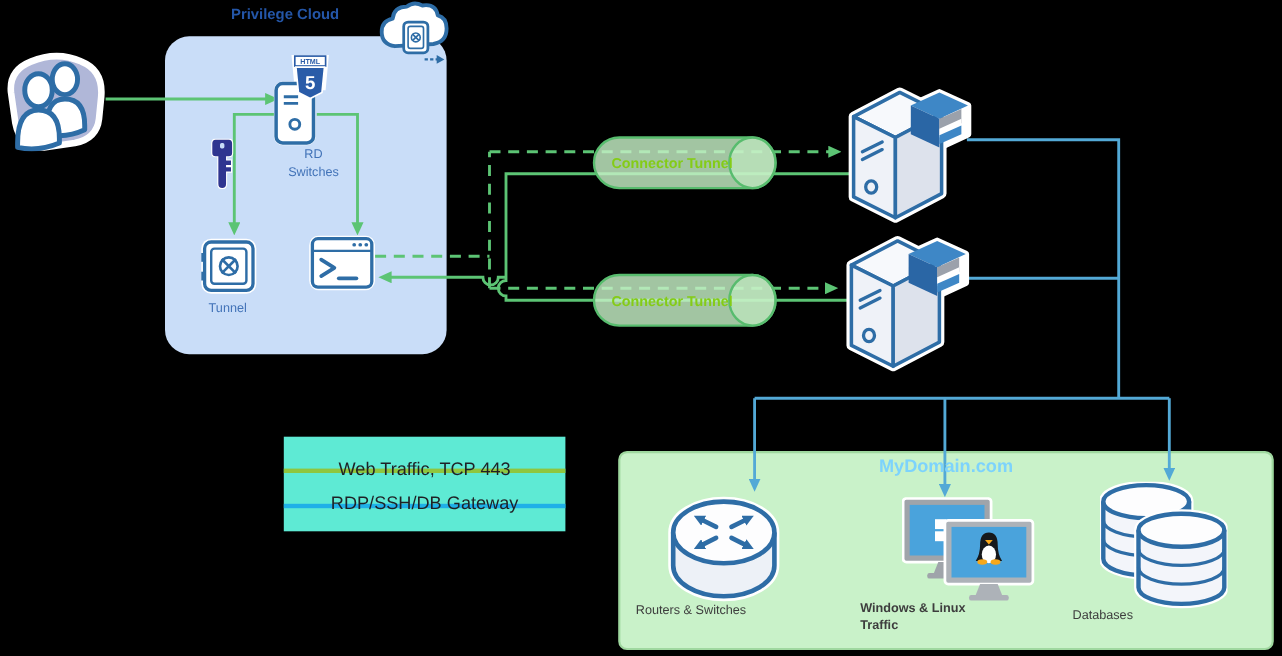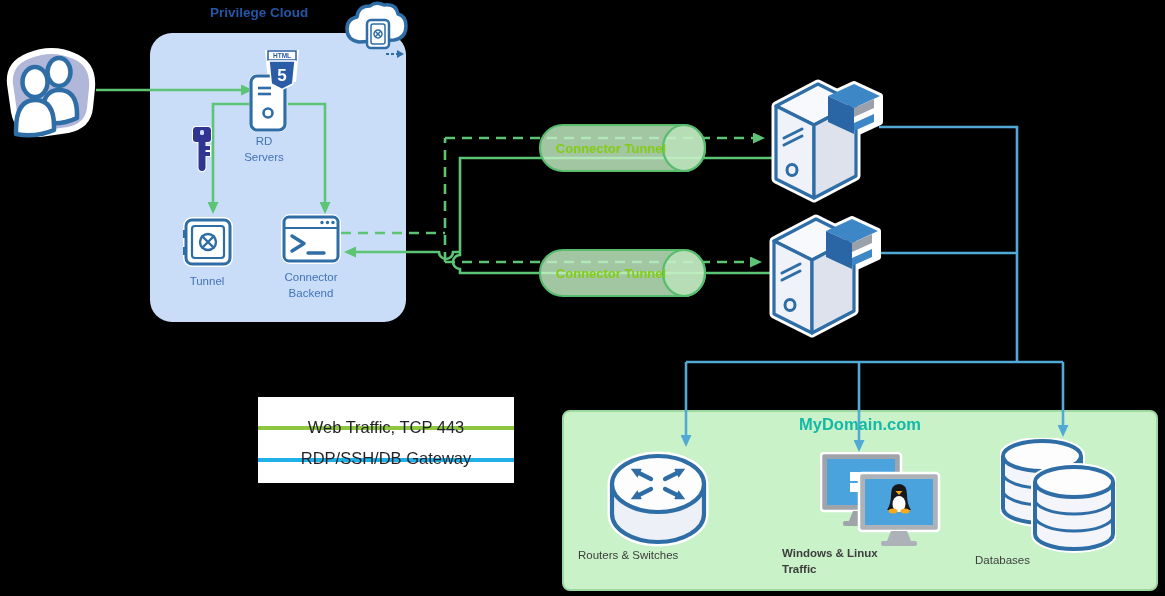--- a/index.html
+++ b/index.html
@@ -6,37 +6,37 @@
   .stage{position:relative;width:1165px;height:596px;background:#000;overflow:hidden;
          font-family:"Liberation Sans", sans-serif;}
   .abs{position:absolute;}
   
   .pc-box{left:150px;top:33px;width:256px;height:289px;background:#C9DDF8;border-radius:22px;z-index:1;}
   .pc-title{left:210px;top:5px;width:145px;text-align:left;color:#2456A8;font-weight:bold;
             font-size:13.5px;z-index:5;}
   .domain-box{left:562px;top:410px;width:596px;height:181px;background:#C9F2C9;
               border:2px solid #9FD89F;border-radius:8px;z-index:1;box-sizing:border-box;}
   .domain-title{left:562px;top:415px;width:596px;text-align:center;font-weight:bold;
-                font-size:16.5px;color:#14b8a6;z-index:5;}
+                font-size:16.5px;color:#7dd3fc;z-index:5;}
   
   .wires{left:0;top:0;z-index:2;}
   
   .tunnel{width:172px;height:50px;z-index:3;}
   .tunnel svg{position:absolute;left:0;top:0;}
   .tunnel-label{position:absolute;left:0;top:0;width:146px;height:100%;display:flex;
                 align-items:center;justify-content:center;font-weight:bold;font-size:13px;
                 color:#84cc16;}
   
   .icon{z-index:4;}
   .icon svg{display:block;width:100%;height:100%;}
   .nlabel{z-index:5;color:#4273B8;font-size:11.5px;text-align:center;line-height:1.35;}
   .dlabel{z-index:5;color:#3D3D3D;font-size:11.5px;text-align:left;line-height:1.4;}
   .nlabel span,.dlabel span{display:block;}
   
-  .legend{left:258px;top:397px;width:256px;height:86px;background:#ffffff;z-index:2;}
+  .legend{left:258px;top:397px;width:256px;height:86px;background:#5eead4;z-index:2;}
   .legend-line{position:absolute;left:0;width:100%;height:4px;}
   .legend-line.web{top:29px;background:#8FC63F;}
   .legend-line.rdp{top:61px;background:#1FB0E8;}
   .legend-text{position:absolute;left:0;width:100%;text-align:center;color:#1F2126;font-size:16.5px;}
   .legend-text.t1{top:21px;}
   .legend-text.t2{top:52px;}
   svg text{font-family:"Liberation Sans", sans-serif;}
 </style>
 </head>
 <body>
@@ -132,23 +132,23 @@
       <line x1="10" y1="46" x2="23" y2="46" stroke="#2E6DA6" stroke-width="2.6"></line>
       <circle cx="20" cy="65" r="4.5" fill="none" stroke="#2E6DA6" stroke-width="2.6"></circle>
       <g>
         <rect x="20" y="3" width="28" height="9" fill="#FFFFFF" stroke="#2A5CA8" stroke-width="1.5"></rect>
         <text x="34" y="10.2" text-anchor="middle" font-size="6.5" font-weight="bold" fill="#2A5CA8">HTML</text>
         <path d="M21 13 H47 L44.7 36 L34 41.5 L23.3 36 Z" fill="#2A5CA8" stroke="#FFFFFF" stroke-width="1.5"></path>
         <text x="34" y="33" text-anchor="middle" font-size="17" font-weight="bold" fill="#FFFFFF">5</text>
       </g>
     </svg>
   </div>
-  <div class="abs nlabel" style="left:219px;top:134px;width:90px;">
+  <div class="abs nlabel" style="left:240px;top:134px;width:90px;">
     <span>RD</span>
-    <span>Servers</span>
+    <span>Switches</span>
   </div>
 
   <div class="abs icon" style="left:191px;top:126px;width:22px;height:46px;">
     <svg viewBox="0 0 22 46">
       <path d="M5 1 H17 Q20 1 20 4.5 V13 Q20 16 17 16 H14.5 V20 H19 V24 H14.5 V26 H19 V30 H14.5 V41 Q14.5 45 11 45 Q7.5 45 7.5 41 V16 H5 Q2 16 2 13 V4.5 Q2 1 5 1 Z" fill="#2F3590" paint-order="stroke" stroke="#FFFFFF" stroke-width="2"></path>
       <rect x="9" y="4" width="4" height="5" rx="1.5" fill="#C9DDF8"></rect>
     </svg>
   </div>
 
   <div class="abs icon" style="left:181px;top:215px;width:54px;height:54px;">
@@ -169,24 +169,20 @@
     <svg viewBox="0 0 60 50">
       <rect x="2" y="2" width="56" height="46" rx="7" fill="#FFFFFF" stroke="#FFFFFF" stroke-width="4"></rect>
       <rect x="3" y="3" width="54" height="44" rx="5" fill="#FFFFFF" stroke="#2E6DA6" stroke-width="3"></rect>
       <line x1="3" y1="14" x2="57" y2="14" stroke="#2E6DA6" stroke-width="2"></line>
       <circle cx="41" cy="8.5" r="1.7" fill="#2E6DA6"></circle>
       <circle cx="46.5" cy="8.5" r="1.7" fill="#2E6DA6"></circle>
       <circle cx="52" cy="8.5" r="1.7" fill="#2E6DA6"></circle>
       <path d="M11 22 L23 29.5 L11 37" fill="none" stroke="#2E6DA6" stroke-width="3.4" stroke-linecap="round" stroke-linejoin="round"></path>
       <line x1="27" y1="39" x2="43" y2="39" stroke="#2E6DA6" stroke-width="3.4" stroke-linecap="round"></line>
     </svg>
-  </div>
-  <div class="abs nlabel" style="left:266px;top:270px;width:90px;">
-    <span>Connector</span>
-    <span>Backend</span>
   </div>
 
   <div class="abs icon" style="left:762px;top:76px;width:125px;height:135px;">
     <svg viewBox="0 0 125 135">
       <polygon points="56,8 94,27 94,100 52,122 14,103 14,30" fill="#FFFFFF" stroke="#FFFFFF" stroke-width="9" stroke-linejoin="round"></polygon>
       <polygon points="66,20 92,8 118,20 118,46 92,58 66,46" fill="#FFFFFF" stroke="#FFFFFF" stroke-width="6" stroke-linejoin="round"></polygon>
       <g stroke="#2E6DA6" stroke-width="3.2" stroke-linejoin="round">
         <polygon points="14,30 56,8 94,27 52,49" fill="#F7F9FC"></polygon>
         <polygon points="14,30 52,49 52,122 14,103" fill="#EFF2F8"></polygon>
         <polygon points="52,49 94,27 94,100 52,122" fill="#DDE2EC"></polygon>

